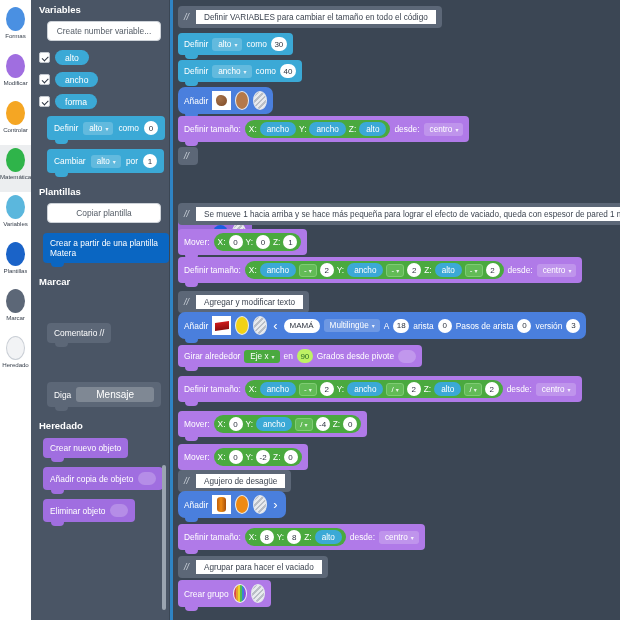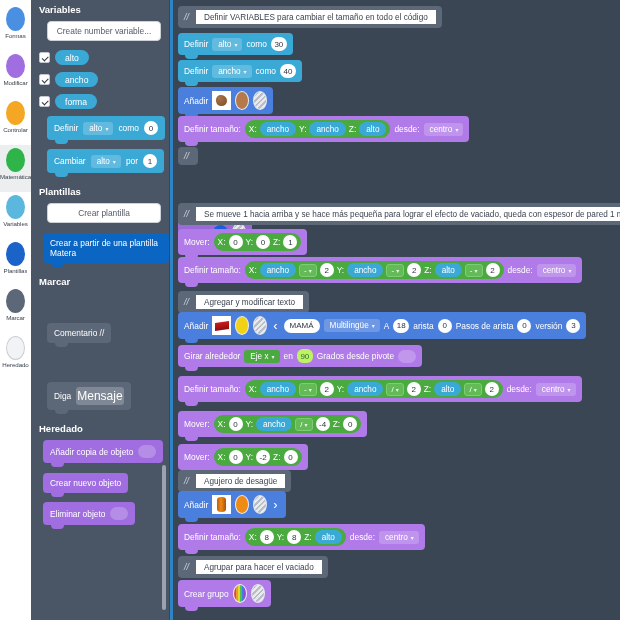--- a/index.html
+++ b/index.html
@@ -133,22 +133,22 @@
     background: inherit;
     border-radius: 0 0 4px 4px;
   }
   .pb-blue   { background: #3ba9d6; }
   .pb-darkblue { background: #0a66c2; }
   .pb-gray   { background: #5c6777; margin-top: 30px; }
   .pb-purple { background: #a06ee0; }
   .inline-field {
     background: rgba(255,255,255,0.22);
     border-radius: 3px;
-    padding: 2px 1px;
-    font-size: 12px;
+    padding: 2px 20px;
+    font-size: 10px;
   }
   .obj-slot {
     width: 18px; height: 13px;
     border-radius: 7px;
     background: rgba(255,255,255,0.22);
     display: inline-block;
   }
   #palette-scrollbar {
     position: absolute;
     right: 3px; top: 465px;
@@ -181,21 +181,21 @@
   
   .blk.stmt::after {
     content: "";
     position: absolute;
     left: 7px; bottom: -3.5px;
     width: 13px; height: 4px;
     background: inherit;
     border-radius: 0 0 4px 4px;
   }
   .c-cyan   { background: #3ba9d6; }
-  .c-blue   { background: #4a7fdd; }
+  .c-blue   { background: #4a7fdd; border-radius: 7px; }
   .c-purple { background: #b07ae8; }
   .c-purple2{ background: #9b6ad8; margin-top: 47px; }
   .c-gray   { background: #5c6777; }
 
   .cmt-slash { color: #cfd5dd; font-style: italic; font-size: 9px; margin-right: 3px; }
   .cmt-bubble {
     background: #ffffff; color: #3c4450;
     border-radius: 0;
     padding: 2.5px 8px;
     font-size: 8.2px;
@@ -335,39 +335,39 @@
         <div><div class="pblock pb-blue" style="margin-left: 8px;">
             <span class="axislbl">Cambiar</span>
             <span class="drop">
               <span>alto</span>
               <span class="caret">▾</span>
             </span>
             <span class="axislbl">por</span>
             <span class="num">1</span>
           </div></div>
         <div class="pal-head">Plantillas</div>
-        <div class="pal-btn">Crear plantilla</div>
+        <div class="pal-btn">Copiar plantilla</div>
         <div><div class="pblock pb-darkblue" style="margin-left: 4px;">
             <span class="axislbl">Crear a partir de una plantilla Matera</span>
           </div></div>
         <div class="pal-head">Marcar</div>
         <div><div class="pblock pb-gray" style="margin-left: 8px;">
             <span class="axislbl">Comentario //</span>
           </div></div>
         <div><div class="pblock pb-gray" style="margin-left: 8px;">
             <span class="axislbl">Diga</span>
             <span class="inline-field">Mensaje</span>
           </div></div>
         <div class="pal-head">Heredado</div>
         <div><div class="pblock pb-purple" style="margin-left: 4px;">
+            <span class="axislbl">Crear nuevo objeto</span>
+          </div></div>
+        <div><div class="pblock pb-purple" style="margin-left: 4px;">
             <span class="axislbl">Añadir copia de objeto</span>
             <span class="obj-slot"></span>
-          </div></div>
-        <div><div class="pblock pb-purple" style="margin-left: 4px;">
-            <span class="axislbl">Crear nuevo objeto</span>
           </div></div>
         <div><div class="pblock pb-purple" style="margin-left: 4px;">
             <span class="axislbl">Eliminar objeto</span>
             <span class="obj-slot"></span>
           </div></div>
       </div>
     <div id="palette-scrollbar"></div>
   </div>
 
   <div id="workspace">
@@ -499,21 +499,21 @@
           <span class="axislbl">versión</span>
           <span class="num">3</span>
         </div>
         <div class="blk stmt c-purple" style="left: 8px; top: 345px;">
           <span class="axislbl">Girar alrededor</span>
           <span class="drop" style="background: rgb(74, 169, 63);">
             <span>Eje x</span>
             <span class="caret">▾</span>
           </span>
           <span class="axislbl">en</span>
-          <span class="num" style="background: #bef264; color: rgb(44, 110, 38); border-radius: 6px;">90</span>
+          <span class="num" style="background: #bef264; color: rgb(44, 110, 38);">90</span>
           <span class="axislbl">Grados desde pivote</span>
           <span class="obj-slot"></span>
         </div>
         <div class="blk stmt c-purple" style="left: 8px; top: 376px;">
           <span class="axislbl">Definir tamaño:</span>
           <span class="mathwrap">
             <span class="axislbl">X:</span>
             <span class="varchip">ancho</span>
             <span class="opdrop">
               <span>-</span>

